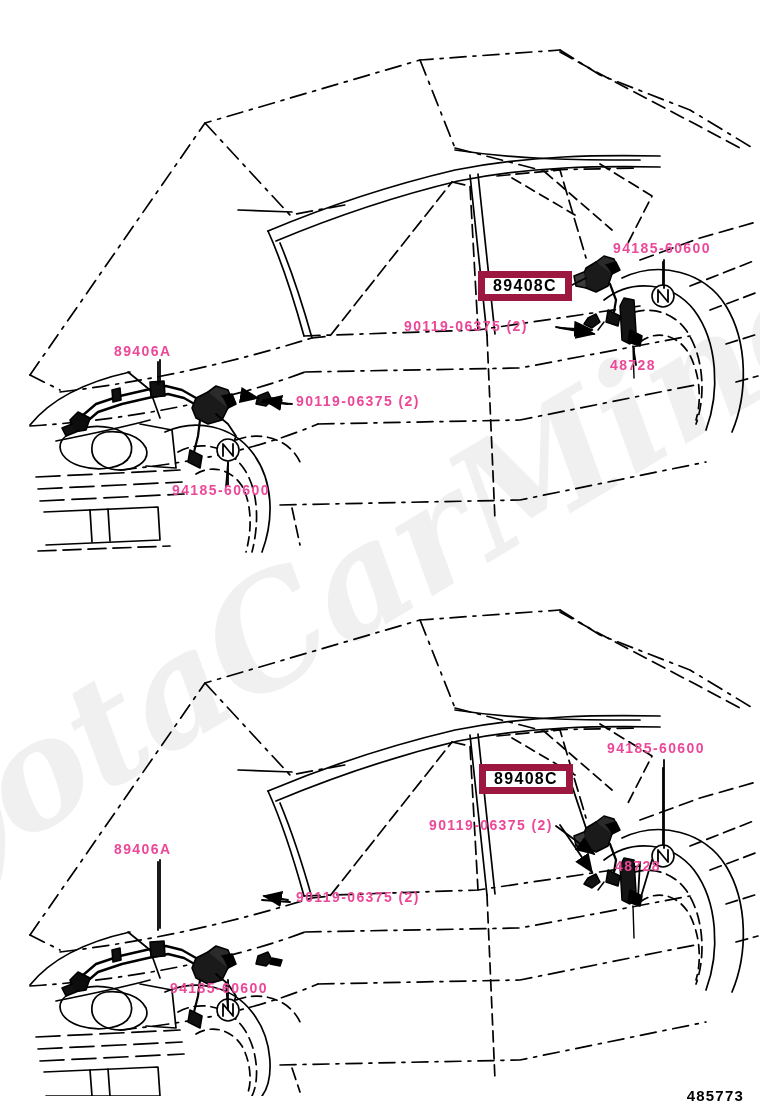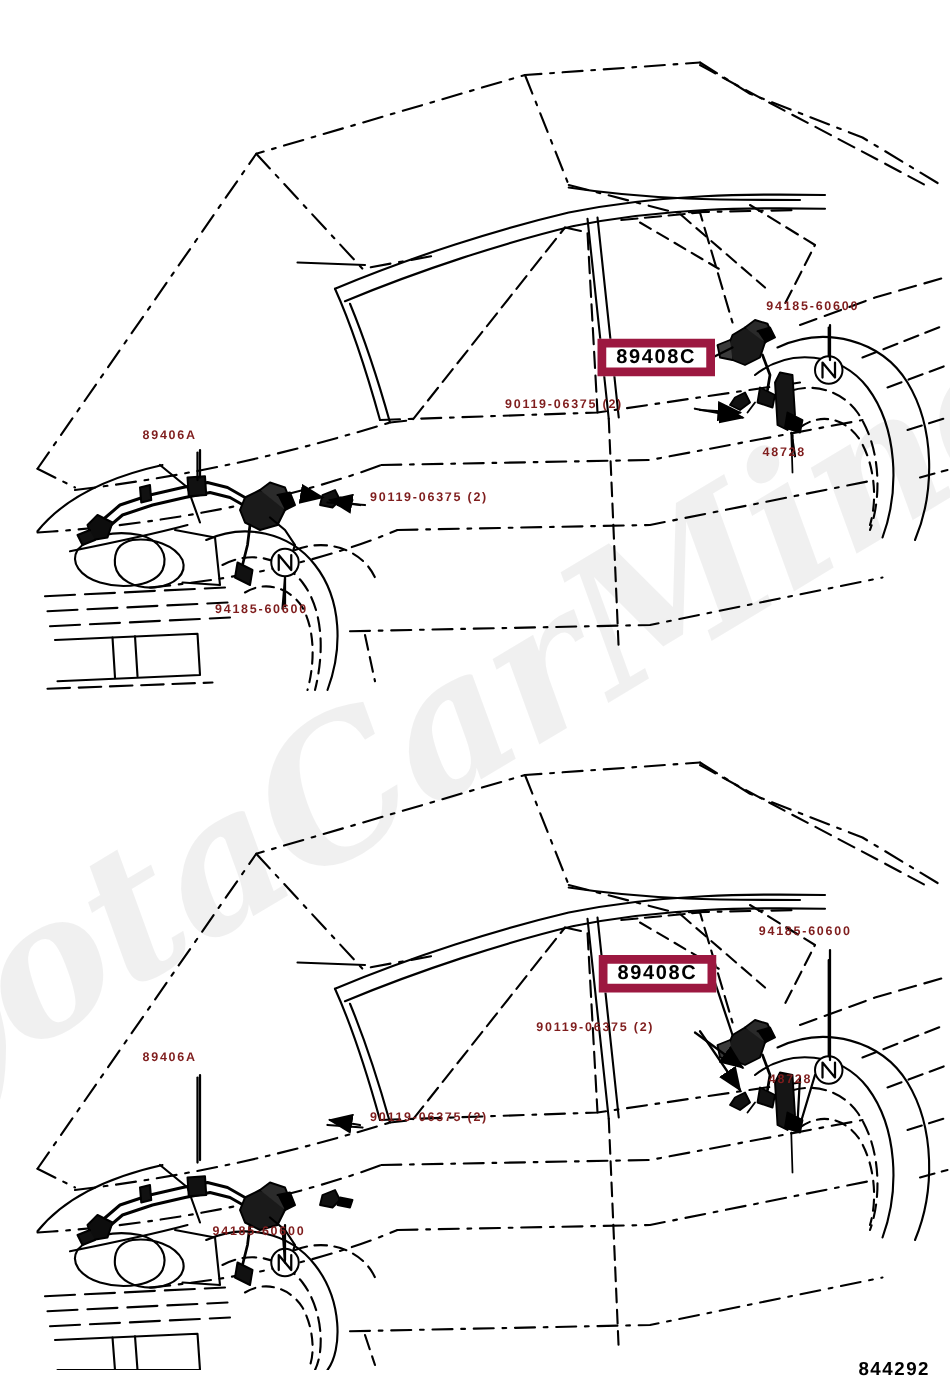--- a/index.html
+++ b/index.html
@@ -33,21 +33,21 @@
   
   .panel { position:absolute; left:0; width:760px; z-index:3; }
   #panel-top    { top:0;   height:556px; }
   #panel-bottom { top:540px; height:556px; }
   .panel svg { display:block; width:760px; height:556px; }
 
   
   .lbl {
     position:absolute; z-index:8;
     font-family:"Liberation Sans", sans-serif;
-    font-size:10px; font-weight:700; color:#7f1d1d;
+    font-size:14px; font-weight:700; color:#ec4899;
     letter-spacing:1.4px; white-space:nowrap;
   }
 
   
   .hl-box {
     position:absolute; z-index:9;
     border:7px solid #be185d;
     background:#ffffff;
     display:flex; align-items:center; justify-content:center;
   }
@@ -428,15 +428,15 @@
   <div class="lbl" style="left:429px; top:817px;">90119-06375 (2)</div>
 
   <div class="lbl" style="left:615px; top:858px;">48728</div>
 
   <div class="lbl" style="left:114px; top:841px;">89406A</div>
 
   <div class="lbl" style="left:296px; top:889px;">90119-06375 (2)</div>
 
   <div class="lbl" style="left:170px; top:980px;">94185-60600</div>
 
-  <div id="page-number">844292</div>
+  <div id="page-number">485773</div>
 
 </div>
 
 </body></html>

